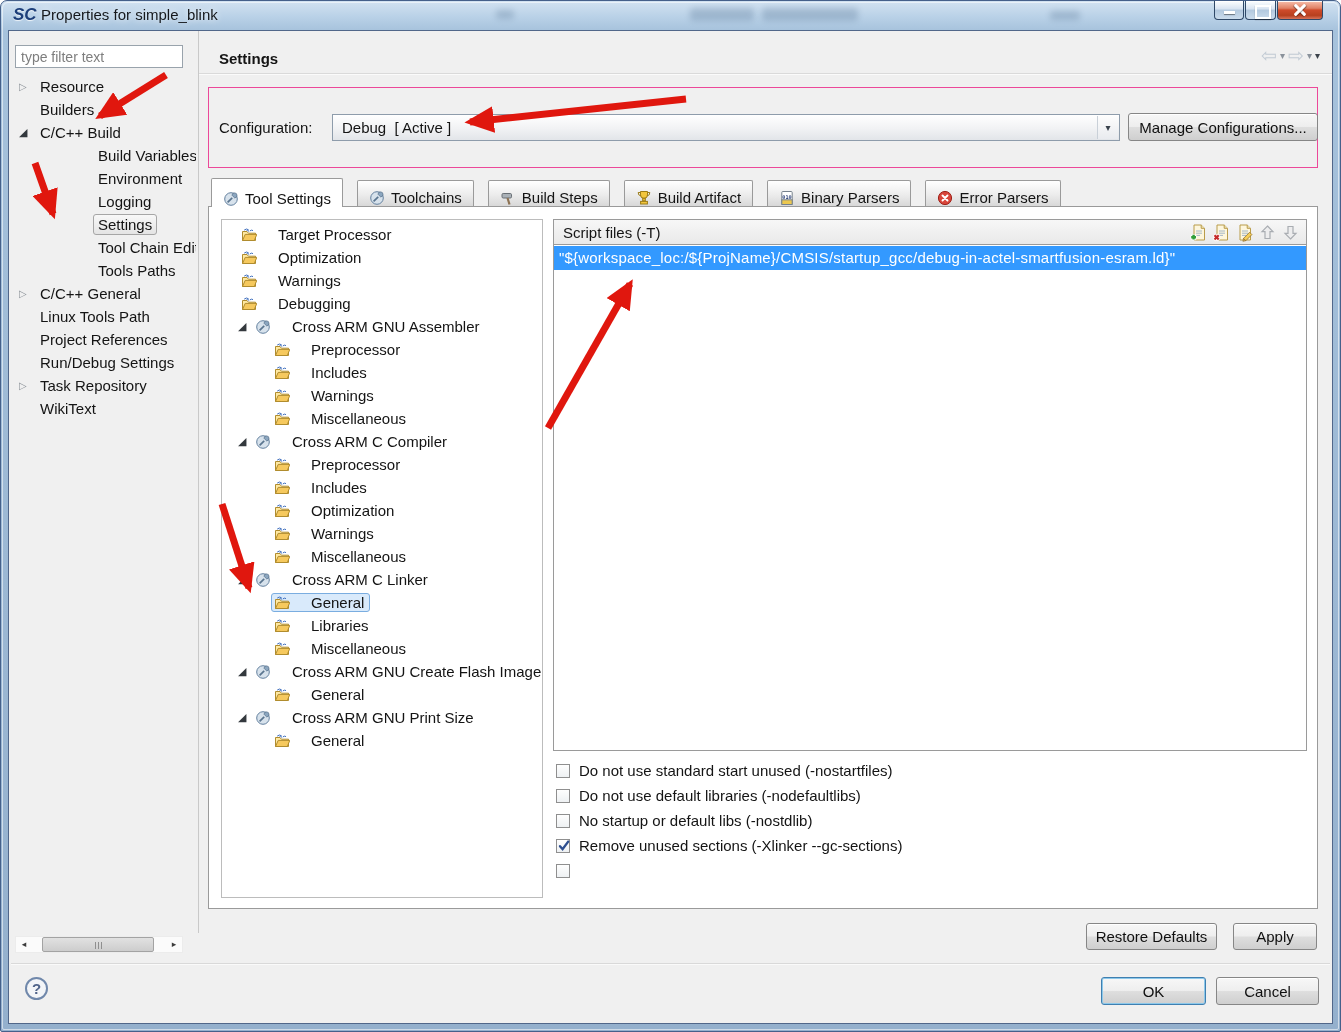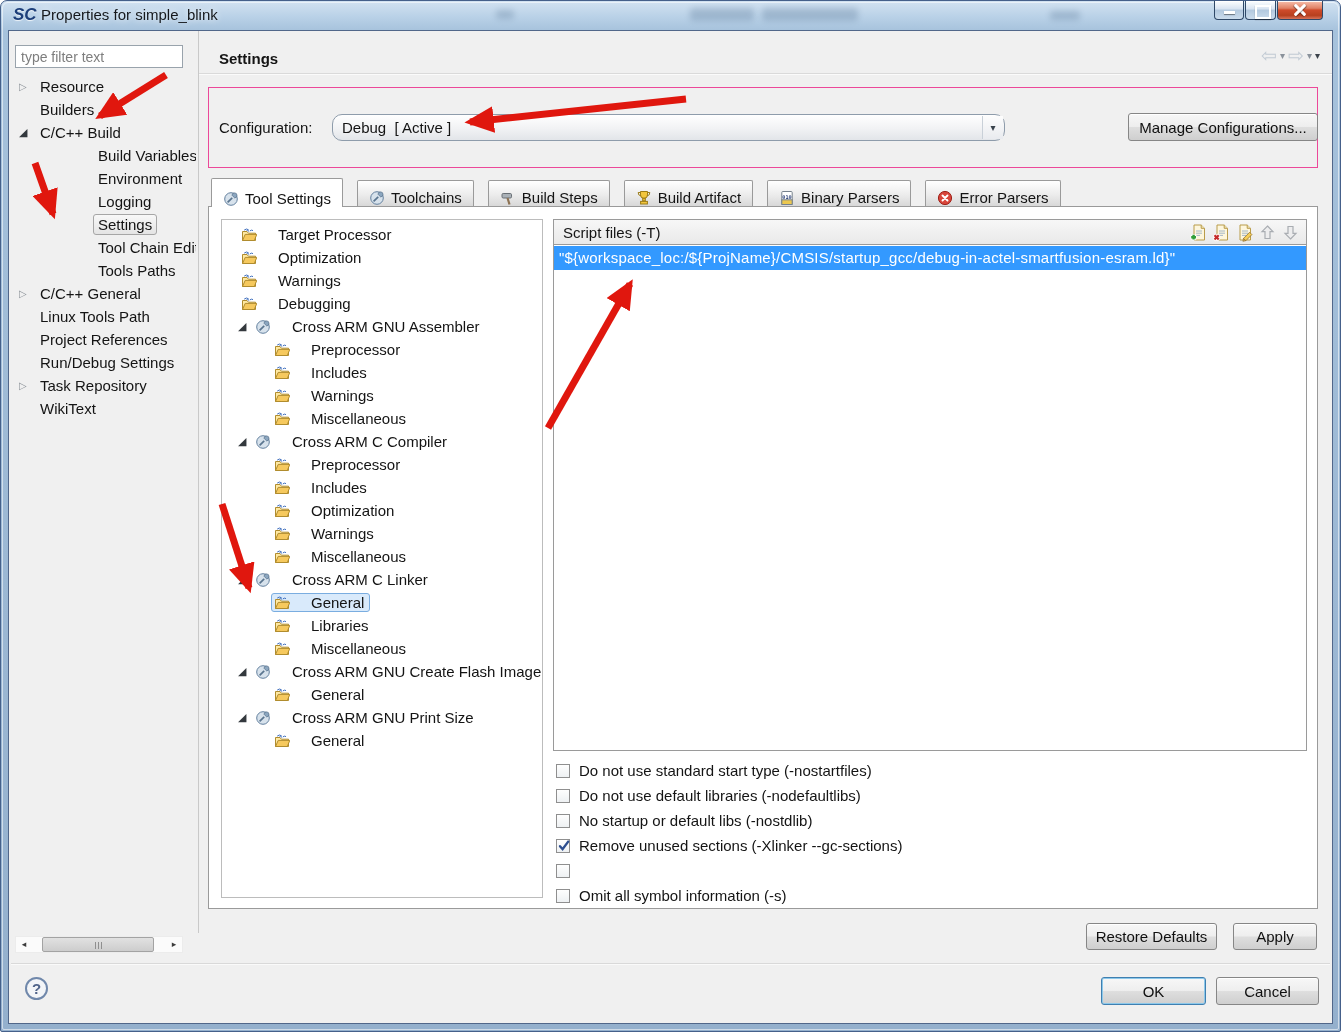--- a/index.html
+++ b/index.html
@@ -57,21 +57,21 @@
   .nav-back::after{content:"⇦"}
   .nav-fwd::after{content:"⇨"}
   .nav-caret{font-size:10px;color:#8a929b;line-height:1}
   .nav-caret::after{content:"▾"}
   .nav-caret.dark{color:#3c434b}
   #hsep{position:absolute;left:190px;top:42px;width:1133px;height:1px;background:#dadada;box-shadow:0 1px 0 #fbfbfb}
 
   
   #cfg{position:absolute;left:199px;top:56px;width:1110px;height:81px;border:1px solid #ec4899}
   #cfg-label{position:absolute;left:10px;top:31px}
-  #combo{position:absolute;left:123px;top:26px;width:673px;height:27px;border:1px solid #8e9cab;border-radius:10px;background:linear-gradient(#ffffff,#f1f2f4 55%,#e2e5e9);display:flex;align-items:center;padding:0 28px 0 9px;cursor:default}
+  #combo{position:absolute;left:123px;top:26px;width:788px;height:27px;border:1px solid #8e9cab;border-radius:0;background:linear-gradient(#ffffff,#f1f2f4 55%,#e2e5e9);display:flex;align-items:center;padding:0 28px 0 9px;cursor:default}
   #combo-value{white-space:pre}
   .combo-arrow{position:absolute;right:1px;top:1px;bottom:1px;width:21px;display:flex;align-items:center;justify-content:center;font-size:10px;color:#39424c;border-left:1px solid #c9d0d8;background:linear-gradient(#fdfdfd,#e9ebef)}
   .combo-arrow::after{content:"▾"}
 
   
   .btn{position:absolute;display:flex;align-items:center;justify-content:center;font-size:15px;color:#101010;border:1px solid #868686;border-radius:3px;
     background:linear-gradient(#f7f7f7,#eeeeee 48%,#dedede 52%,#cfcfcf);box-shadow:inset 0 1px 0 #fff;cursor:default}
   .btn.default{border-color:#3f7fb0;box-shadow:inset 0 0 0 1px #8cc8ea,inset 0 1px 0 #e7f6ff}
   #manage-btn{left:919px;top:25px;width:190px;height:28px}
   #restore-btn{left:1077px;top:892px;width:131px;height:27px}
@@ -611,44 +611,40 @@
             </span>
           </div>
       </div>
       <div id="sf-list">
           <div class="sf-item selected">"${workspace_loc:/${ProjName}/CMSIS/startup_gcc/debug-in-actel-smartfusion-esram.ld}"</div>
         </div>
     </div>
     <div id="cb-area">
         <div class="cbrow">
           <span class="cb"></span>
-          <span class="cblabel">Do not use standard start type (-nostartfiles)</span>
+          <span class="cblabel">Do not use standard start unused (-nostartfiles)</span>
         </div>
         <div class="cbrow">
           <span class="cb"></span>
           <span class="cblabel">Do not use default libraries (-nodefaultlibs)</span>
         </div>
         <div class="cbrow">
           <span class="cb"></span>
           <span class="cblabel">No startup or default libs (-nostdlib)</span>
         </div>
         <div class="cbrow">
           <span class="cb checked">
             <svg width="14" height="16" viewBox="0 0 14 16">
               <path d="M3 8.2 L5.6 11.2 L11.2 3.6" stroke="#2d4e8f" stroke-width="2.4" fill="none" stroke-linecap="round"></path>
             </svg>
           </span>
           <span class="cblabel">Remove unused sections (-Xlinker --gc-sections)</span>
         </div>
         <div class="cbrow">
           <span class="cb"></span>
-        </div>
-        <div class="cbrow">
-          <span class="cb"></span>
-          <span class="cblabel">Omit all symbol information (-s)</span>
         </div>
       </div>
   </div>
 
   <div id="restore-btn" class="btn">Restore Defaults</div>
   <div id="apply-btn" class="btn">Apply</div>
   <div id="bsep"></div>
   <div id="help-btn">
       <span>?</span>
     </div>

